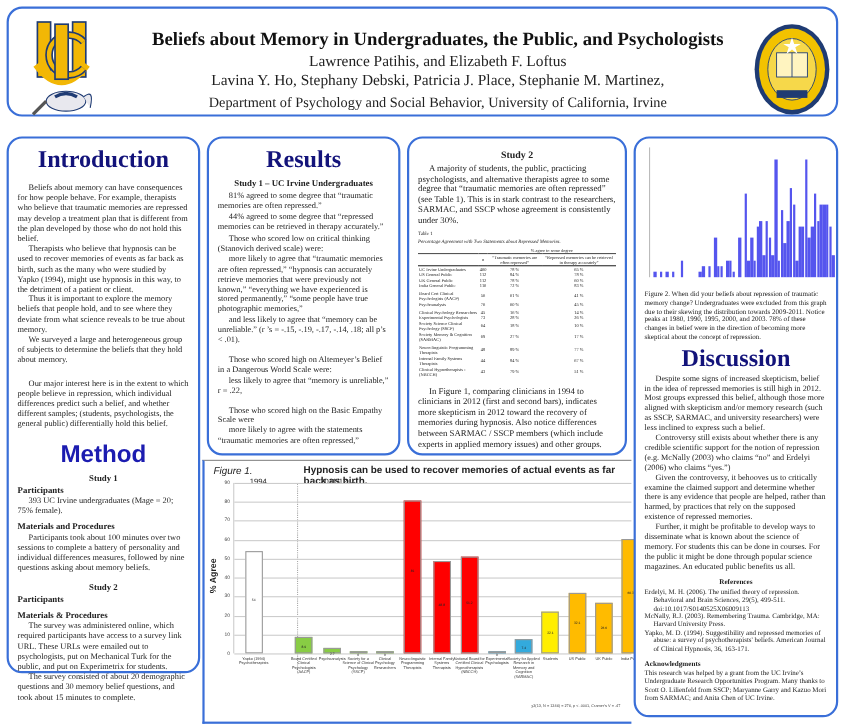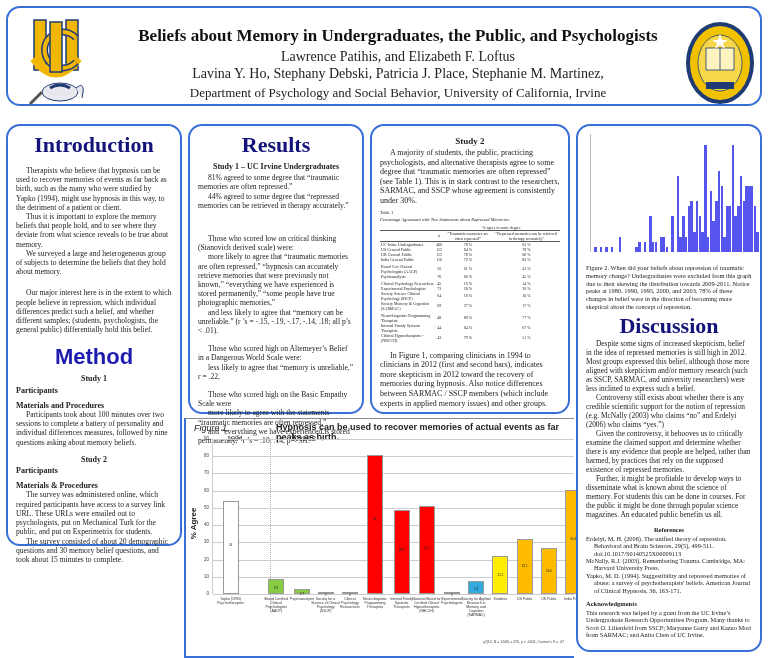--- a/index.html
+++ b/index.html
@@ -10,21 +10,21 @@
   .seal { position: absolute; left: 676px; top: 12px; width: 72px; height: 86px; }
   .title { position: absolute; left: 120px; top: 18px; width: 540px; text-align: center; font-weight: bold; font-size: 17px; color: #111; }
   .authors { position: absolute; left: 120px; top: 40px; width: 540px; text-align: center; font-size: 14px; line-height: 17px; color: #222; }
   .dept { position: absolute; left: 120px; top: 77px; width: 540px; text-align: center; font-size: 13px; color: #222; }
   .sec-title { text-align: center; font-weight: bold; color: #13137a; font-size: 22px; }
   .sec-sans { font-family: "Liberation Sans", sans-serif; color: #1c1cb0; }
   .txt { font-size: 7.6px; line-height: 9.2px; }
   .txt p { text-indent: 10px; }
   .sub { text-align: center; font-weight: bold; font-size: 8px; margin: 4px 0 2px; }
   .hd { font-weight: bold; font-size: 8px; margin-top: 6px; }
-  .col1 { left: 6px; top: 124px; width: 176px; height: 422px; padding: 6px 8px; }
+  .col1 { left: 6px; top: 124px; width: 176px; height: 488px; padding: 6px 8px; }
   .col2 { left: 188px; top: 124px; width: 176px; height: 290px; padding: 6px 8px; }
   .col3 { left: 370px; top: 124px; width: 200px; height: 290px; padding: 6px 8px; }
   .col4 { left: 576px; top: 124px; width: 186px; height: 528px; padding: 4px 8px; }
   table.t1 { width: 100%; border-collapse: collapse; font-size: 4px; line-height: 5px; }
   table.t1 td, table.t1 th { padding: 0 1px; font-weight: normal; }
   table.t1 thead th { border-bottom: 0.5px solid #555; text-align: center; }
   table.t1 td.n, table.t1 td.v { text-align: center; }
   .fig1 { position: absolute; left: 184px; top: 418px; width: 390px; height: 240px; border-left: 2px solid #3a6fd8; border-bottom: 2px solid #3a6fd8; border-top: 1px solid #888; }
   .fig1-lbl { position: absolute; left: 8px; top: 4px; font-style: italic; font-family: "Liberation Sans", sans-serif; font-size: 9px; text-align: center; }
   .fig1-title { position: absolute; left: 90px; top: 3px; font-family: "Liberation Sans", sans-serif; font-weight: bold; font-size: 9px; }
@@ -74,53 +74,54 @@
     <rect x="22" y="28" width="28" height="22" fill="#fff4c0" stroke="#1f3b73" stroke-width="0.8"></rect>
     <line x1="36" y1="28" x2="36" y2="50" stroke="#1f3b73" stroke-width="0.8"></line>
     <polygon points="36,14 38,20 44,20 39,23 41,29 36,25 31,29 33,23 28,20 34,20" fill="#fff"></polygon>
     <rect x="22" y="62" width="28" height="7" fill="#1f3b73"></rect>
   </svg>
 </div>
 
 <div class="panel col1">
   <div class="sec-title">Introduction</div>
   <div class="txt" style="margin-top:8px">
+    <p>Beliefs about memory can have consequences for how people behave. For example, therapists who believe that traumatic memories are repressed may develop a treatment plan that is different from the plan developed by those who do not hold this belief.</p>
     <p>Therapists who believe that hypnosis can be used to recover memories of events as far back as birth, such as the many who were studied by Yapko (1994), might use hypnosis in this way, to the detriment of a patient or client.</p>
     <p>Thus it is important to explore the memory beliefs that people hold, and to see where they deviate from what science reveals to be true about memory.</p>
     <p>We surveyed a large and heterogeneous group of subjects to determine the beliefs that they hold about memory.</p>
     <p style="margin-top:12px">Our major interest here is in the extent to which people believe in repression, which individual differences predict such a belief, and whether different samples; (students, psychologists, the general public) differentially hold this belief.</p>
   </div>
   <div class="sec-title sec-sans" style="margin-top:10px">Method</div>
   <div class="txt">
     <div class="sub">Study 1</div>
     <div class="hd" style="margin-top:0">Participants</div>
+    <p>393 UC Irvine undergraduates (Mage = 20; 75% female).</p>
     <div class="hd">Materials and Procedures</div>
     <p>Participants took about 100 minutes over two sessions to complete a battery of personality and individual differences measures, followed by nine questions asking about memory beliefs.</p>
     <div class="sub" style="margin-top:8px">Study 2</div>
     <div class="hd" style="margin-top:0">Participants</div>
     <div class="hd">Materials &amp; Procedures</div>
     <p>The survey was administered online, which required participants have access to a survey link URL. These URLs were emailed out to psychologists, put on Mechanical Turk for the public, and put on Experimetrix for students.</p>
     <p>The survey consisted of about 20 demographic questions and 30 memory belief questions, and took about 15 minutes to complete.</p>
   </div>
 </div>
 
 <div class="panel col2">
   <div class="sec-title">Results</div>
   <div class="txt">
     <div class="sub">Study 1 – UC Irvine Undergraduates</div>
     <p>81% agreed to some degree that “traumatic memories are often repressed.”</p>
     <p>44% agreed to some degree that “repressed memories can be retrieved in therapy accurately.”</p>
-    <p style="margin-top:24px">Those who scored low on critical thinking (Stanovich derived scale) were:</p>
+    <p style="margin-top:2px">Those who scored low on critical thinking (Stanovich derived scale) were:</p>
     <p>more likely to agree that “traumatic memories are often repressed,” “hypnosis can accurately retrieve memories that were previously not known,” “everything we have experienced is stored permanently,” “some people have true photographic memories,”</p>
     <p>and less likely to agree that “memory can be unreliable.” (r ’s = -.15, -.19, -.17, -.14, .18; all p’s &lt; .01).</p>
     <p style="margin-top:9px">Those who scored high on Altemeyer’s Belief in a Dangerous World Scale were:</p>
     <p>less likely to agree that “memory is unreliable,” r = .22,</p>
     <p style="margin-top:9px">Those who scored high on the Basic Empathy Scale were</p>
     <p>more likely to agree with the statements “traumatic memories are often repressed,”</p>
-    <p>and “everything we have experienced is stored permanently,” r ’s = .18, .14, p &lt; .01.</p>
   </div>
 </div>
 
 <div class="panel col3">
   <div class="sub" style="font-size:9px">Study 2</div>
   <div class="txt" style="font-size:8px;line-height:9.6px">
       <p>A majority of students, the public, practicing psychologists, and alternative therapists agree to some degree that “traumatic memories are often repressed” (see Table 1). This is in stark contrast to the researchers, SARMAC, and SSCP whose agreement is consistently under 30%.</p>
     </div>
   <div style="font-size:4.5px;margin-top:4px">Table 1</div>
   <div style="font-size:4.5px;font-style:italic;margin:2px 0 3px">Percentage Agreement with Two Statements about Repressed Memories.</div>
@@ -219,21 +220,21 @@
         </tr>
       </tbody>
   </table>
   <div class="txt" style="font-size:8px;line-height:9.6px;margin-top:8px">
       <p>In Figure 1, comparing clinicians in 1994 to clinicians in 2012 (first and second bars), indicates more skepticism in 2012 toward the recovery of memories during hypnosis. Also notice differences between SARMAC / SSCP members (which include experts in applied memory issues) and other groups.</p>
     </div>
 </div>
 
 <div class="fig1">
   <div class="fig1-lbl">Figure 1.</div>
-  <div class="fig1-title">Hypnosis can be used to recover memories of actual events as far peaks as birth.</div>
+  <div class="fig1-title">Hypnosis can be used to recover memories of actual events as far back as birth.</div>
   <div class="ylab">% Agree</div>
   <div class="plot" id="plot1">
     <div class="divider"></div>
     <div class="era" style="left:14px;top:-4px">1994</div>
     <div class="era" style="left:78px;top:-4px">2011/12 →</div>
   <div class="gl" style="top: 155px;"></div>
       <div class="tick" style="top: 152px;">0</div>
       <div class="gl" style="top: 137.778px;"></div>
       <div class="tick" style="top: 134.778px;">10</div>
       <div class="gl" style="top: 120.556px;"></div>

